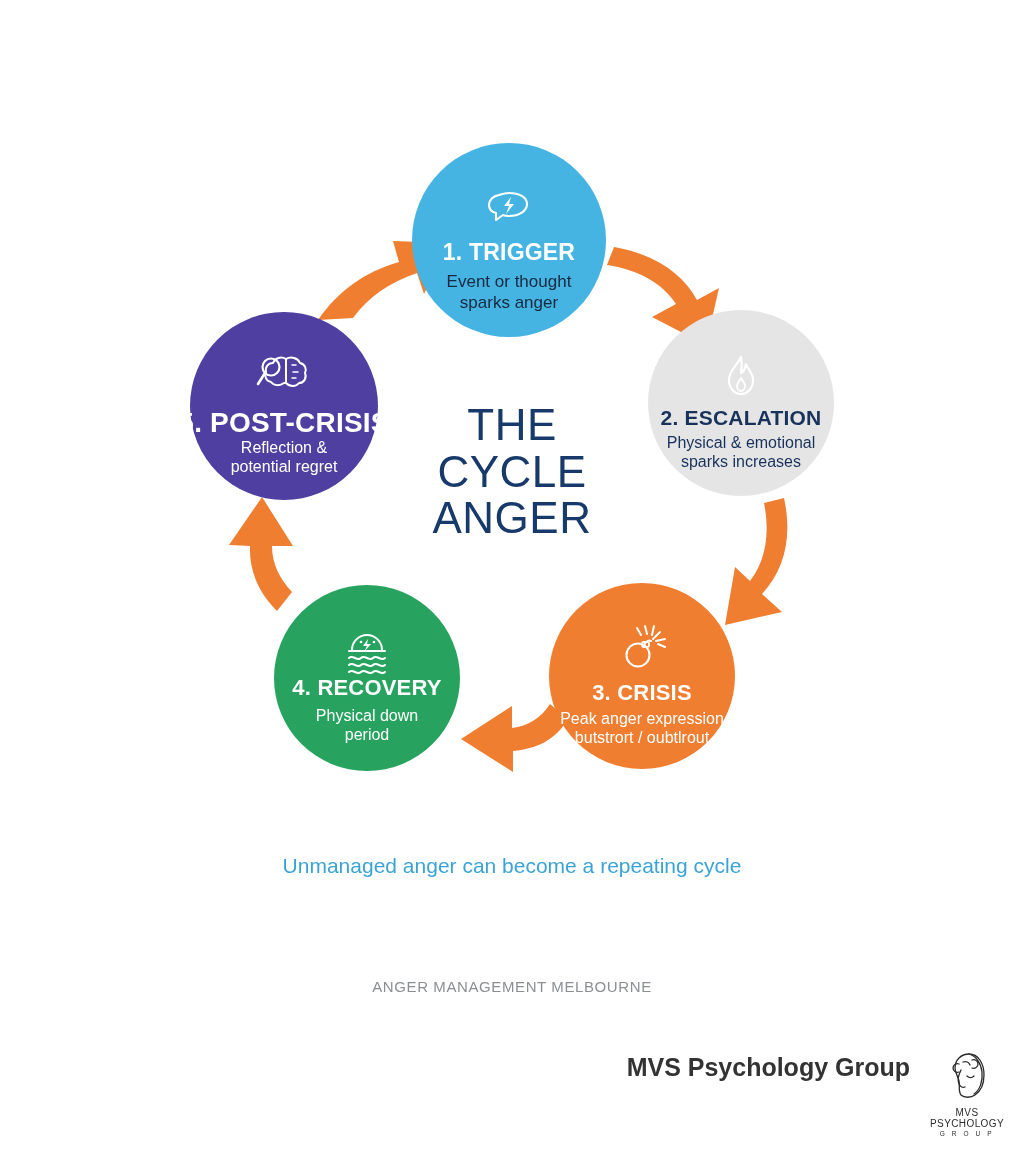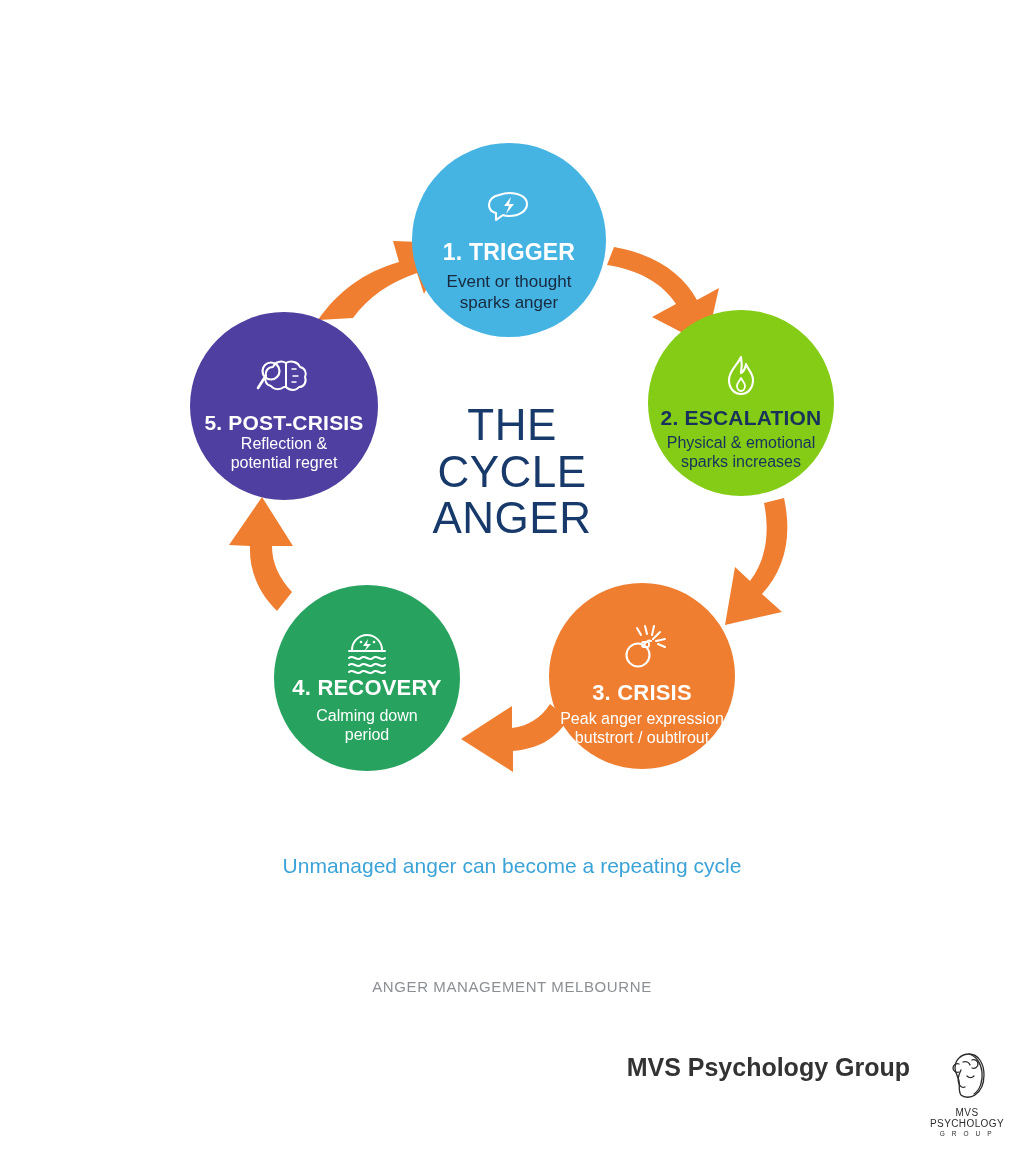--- a/index.html
+++ b/index.html
@@ -83,21 +83,21 @@
     font-size: 17px;
     margin-top: 6px;
   }
 
   
   #node-2 {
     left: 648px;
     top: 310px;
     width: 186px;
     height: 186px;
-    background: #84cc16;
+    background: #e5e5e5;
     padding-top: 20px;
   }
   #node-2 .node-title {
     color: #18325c;
     font-size: 21px;
     margin-top: 8px;
   }
   #node-2 .node-desc {
     color: #18325c;
     font-size: 16px;
@@ -147,21 +147,21 @@
   #node-5 {
     left: 190px;
     top: 312px;
     width: 188px;
     height: 188px;
     background: #4e3fa0;
     padding-top: 18px;
   }
   #node-5 .node-title {
     color: #ffffff;
-    font-size: 21px;
+    font-size: 28px;
     margin-top: 10px;
   }
   #node-5 .node-desc {
     color: #ffffff;
     font-size: 16px;
   }
 
   
   #center-title {
     position: absolute;
@@ -373,21 +373,21 @@
           <circle cx="31" cy="9" r="1.3" fill="#ffffff"></circle>
           <g fill="none" stroke="#ffffff" stroke-width="2" stroke-linecap="round">
             <path d="M6 25 C10 21 14 29 18 25 C22 21 26 29 30 25 C34 21 38 29 42 25"></path>
             <path d="M6 32 C10 28 14 36 18 32 C22 28 26 36 30 32 C34 28 38 36 42 32"></path>
             <path d="M6 39 C10 35 14 43 18 39 C22 35 26 43 30 39 C34 35 38 43 42 39"></path>
           </g>
         </svg>
       </span>
       <div class="node-title">4. RECOVERY</div>
       <div class="node-desc">
-        <div>Calming down</div>
+        <div>Physical down</div>
         <div>period</div>
       </div>
     </div>
 
     <div class="node" id="node-5">
       <span class="node-icon">
         <svg width="56" height="44" viewBox="0 0 56 44">
           <path d="M30 6 C25 3 19 5 17 10 C12 10 9 14 10 19 C8 23 10 28 15 29
                    C18 33 24 33 28 30 L30 30 L30 6 Z" fill="none" stroke="#ffffff" stroke-width="2" stroke-linejoin="round"></path>
           <path d="M30 6 C35 3 42 5 44 10 C49 11 51 16 49 20 C51 25 48 30 43 30

